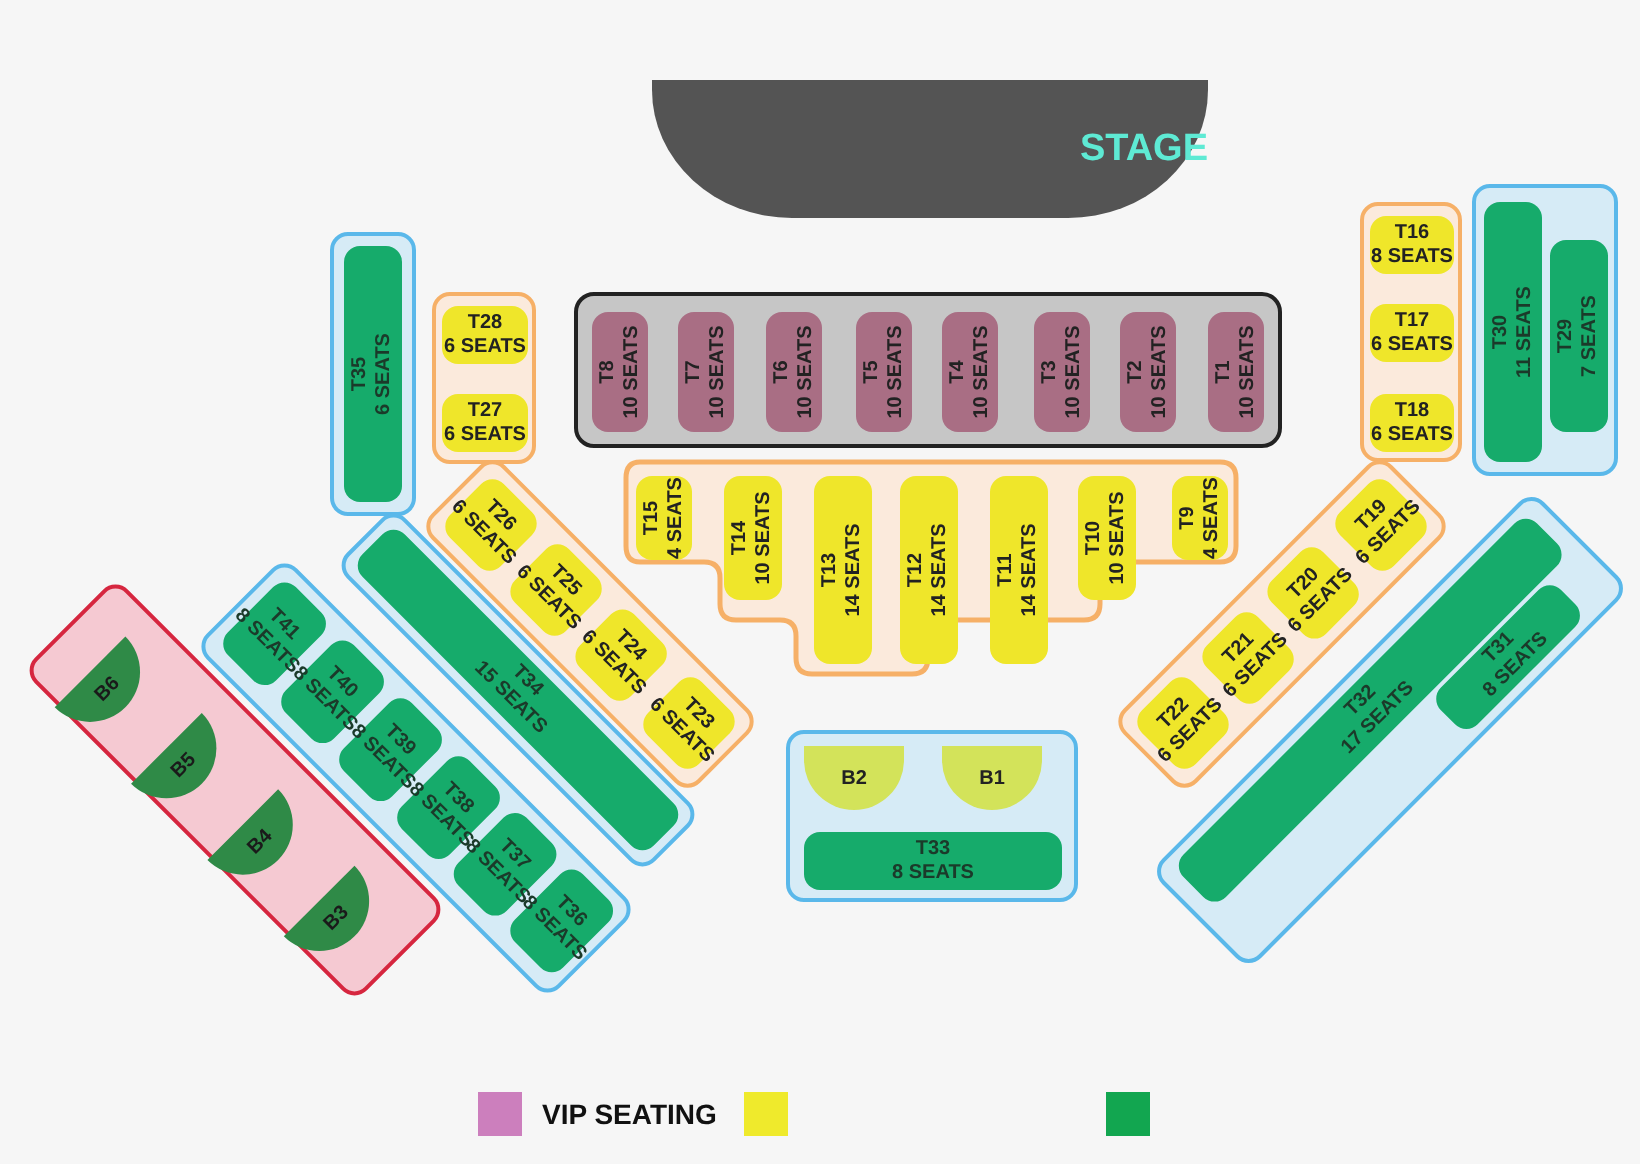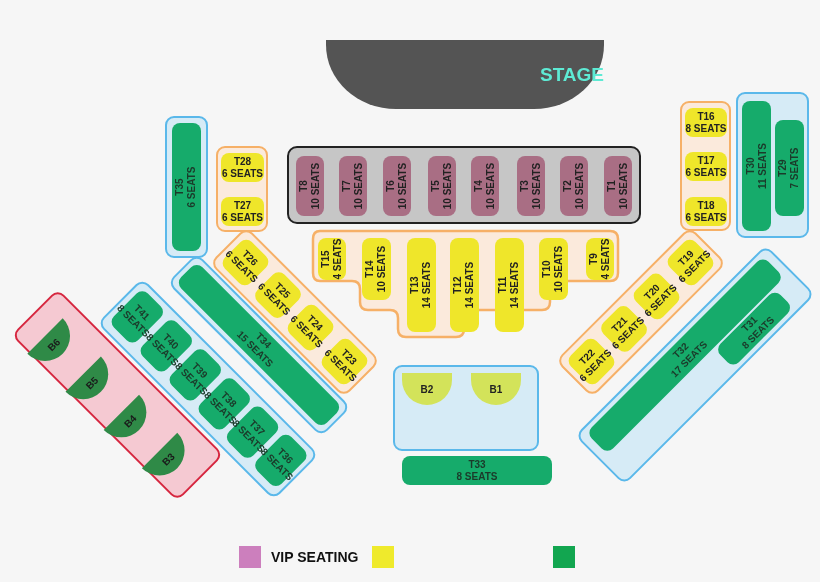--- a/index.html
+++ b/index.html
@@ -321,21 +321,21 @@
     </div>
 </div>
 
 <div class="grp blue-grp" style="left:393px;top:365px;width:146px;height:86px;"></div>
 <div class="booth booth-lime" style="left:402px;top:373px;width:50px;height:32px;border-radius:0 0 25px 25px;text-align:right;">
     <span>B2</span>
   </div>
 <div class="booth booth-lime" style="left:471px;top:373px;width:50px;height:32px;border-radius:0 0 25px 25px;">
     <span>B1</span>
   </div>
-<div class="tbl res" style="left:402px;top:416px;width:150px;height:29px;margin-top:40px;">
+<div class="tbl res" style="left:402px;top:416px;width:129px;height:29px;">
     <div class="lbl">T33</div>
     <div class="lbl">8 SEATS</div>
   </div>
 
 <div class="legend" style="left:239px;">
   <div class="sw" style="background:#cc7fbd;"></div>
   <span>VIP SEATING</span>
 </div>
 <div class="legend" style="left:372px;">
   <div class="sw" style="background:#efea2c;"></div>

